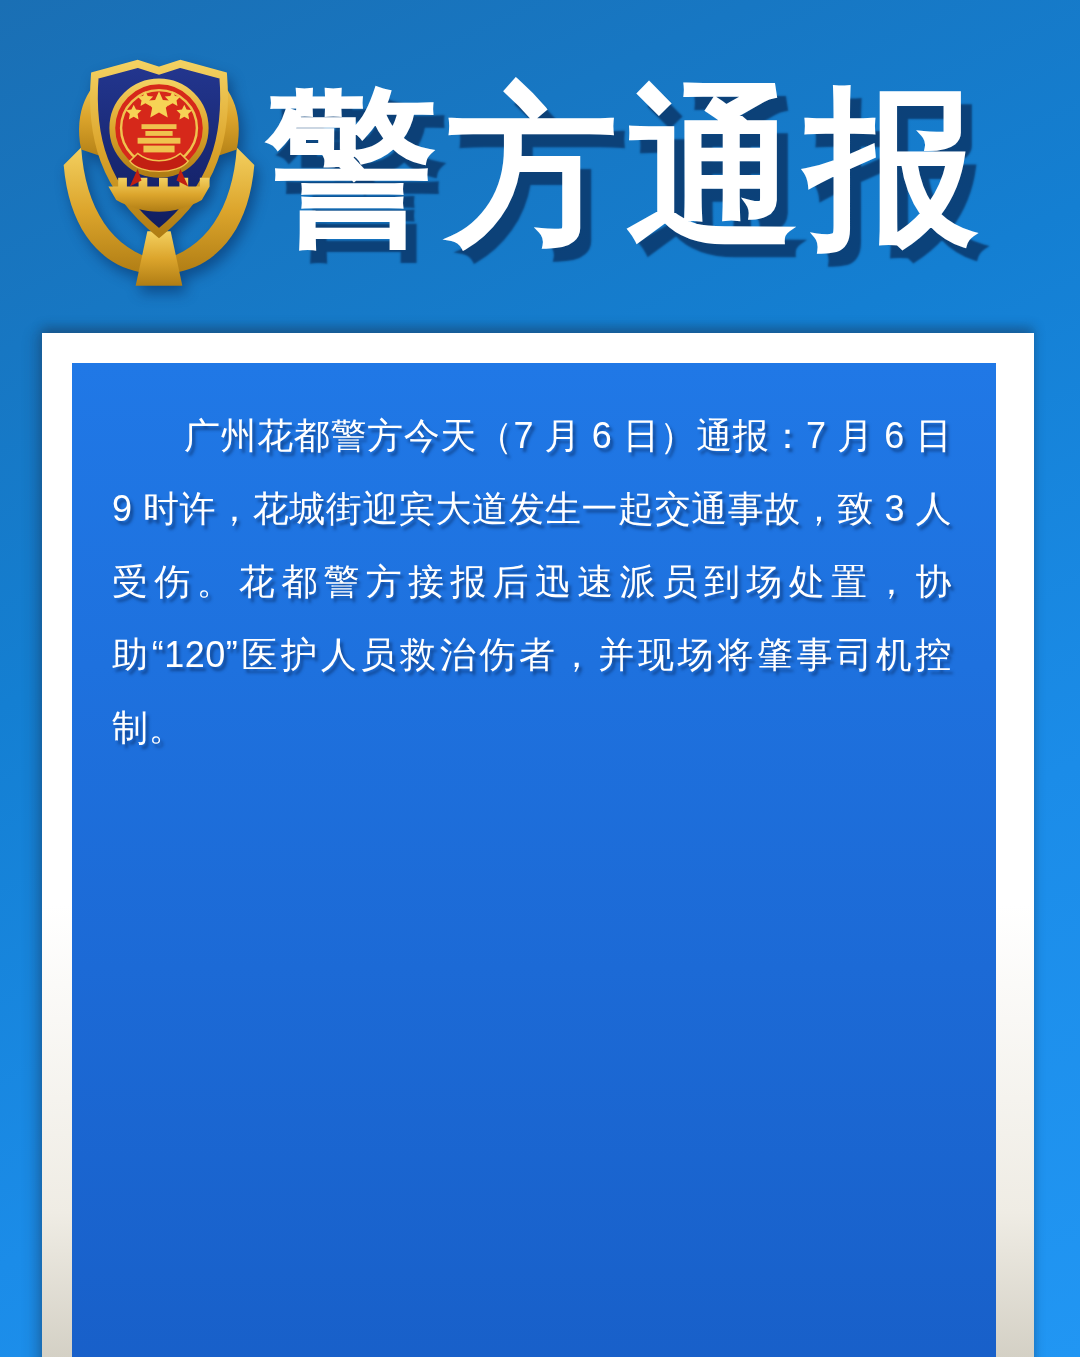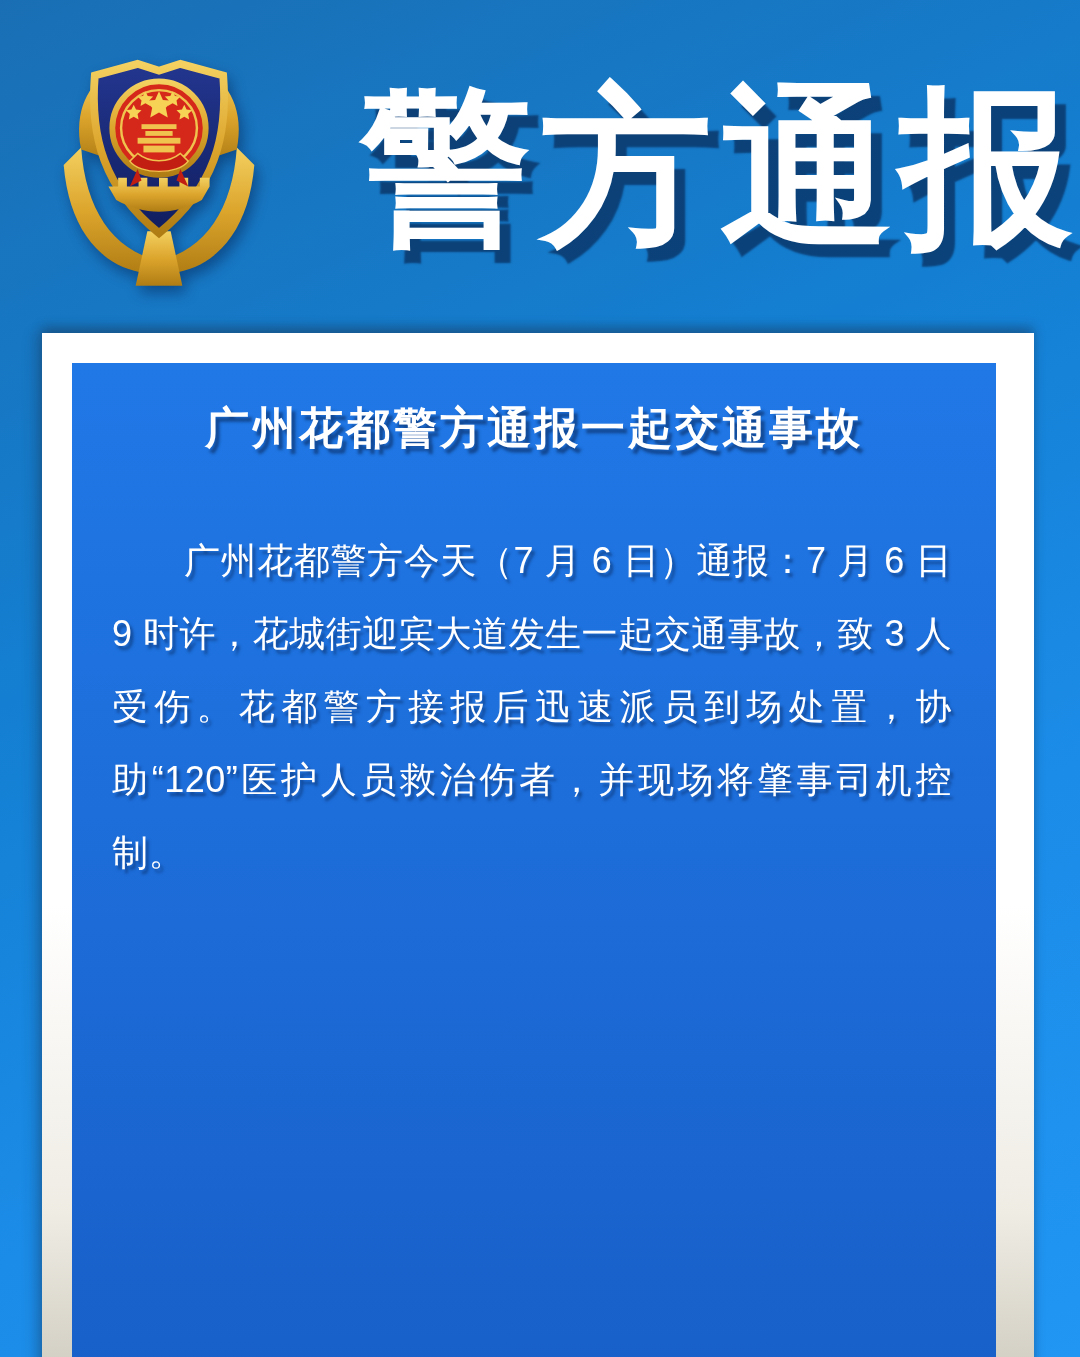--- a/index.html
+++ b/index.html
@@ -3,21 +3,21 @@
 <meta charset="utf-8">
 <style>
   html,body{margin:0;padding:0;width:1080px;height:1357px;overflow:hidden;
     font-family:"Liberation Sans","DejaVu Sans",sans-serif;}
   .poster{position:relative;width:1080px;height:1357px;
     background:linear-gradient(155deg,#1a6fb4 0%,#147fd2 38%,#1b8ce8 68%,#2196f3 100%);}
   
   .header{height:333px;display:flex;align-items:center;padding-left:52px;box-sizing:border-box;}
   .badge{width:214px;height:258px;flex:0 0 auto;
     filter:drop-shadow(4px 7px 7px rgba(0,25,70,.45));}
-  .main-title{flex:1;text-align:right;color:#ffffff;font-weight:900;
+  .main-title{flex:1;text-align:left;color:#ffffff;font-weight:900;
     font-size:172px;line-height:1;letter-spacing:8px;white-space:nowrap;
     text-shadow:11px 13px 2px rgba(10,52,102,.82);
     font-family:"Liberation Sans","DejaVu Sans",sans-serif;}
   
   .card{position:absolute;left:42px;top:333px;width:992px;height:1100px;
     box-sizing:border-box;padding:30px 38px 0 30px;
     background:linear-gradient(180deg,#ffffff 0%,#ffffff 52%,#efece4 80%,#c6c2b5 100%);
     box-shadow:0 -6px 10px rgba(25,40,60,.35), -8px 0 12px rgba(25,40,60,.18);}
   .card-inner{width:100%;height:1100px;box-sizing:border-box;
     padding:36px 40px 0 40px;
@@ -78,21 +78,20 @@
 
       <path d="M80,124 C90,138 130,138 140,124 L132,116 C120,126 100,126 88,116 Z" fill="#c21f12" stroke="#f0c24e" stroke-width="1.5"></path>
       <path d="M88,132 l-8,18 12,-6 Z" fill="#c21f12"></path>
       <path d="M132,132 l8,18 -12,-6 Z" fill="#c21f12"></path>
     </svg>
     <div class="main-title">警方通报</div>
   </div>
 
   <div class="card">
     <div class="card-inner">
-      <h1 class="card-title">广州花都警方通报一起交通事故</h1>
       <div class="body-text">
         <p>广州花都警方今天（7 月 6 日）通报：7 月 6 日 9 时许，花城街迎宾大道发生一起交通事故，致 3 人受伤。花都警方接报后迅速派员到场处置，协助“120”医护人员救治伤者，并现场将肇事司机控制。</p>
 
       </div>
 
     </div>
   </div>
 
 </div>
 

